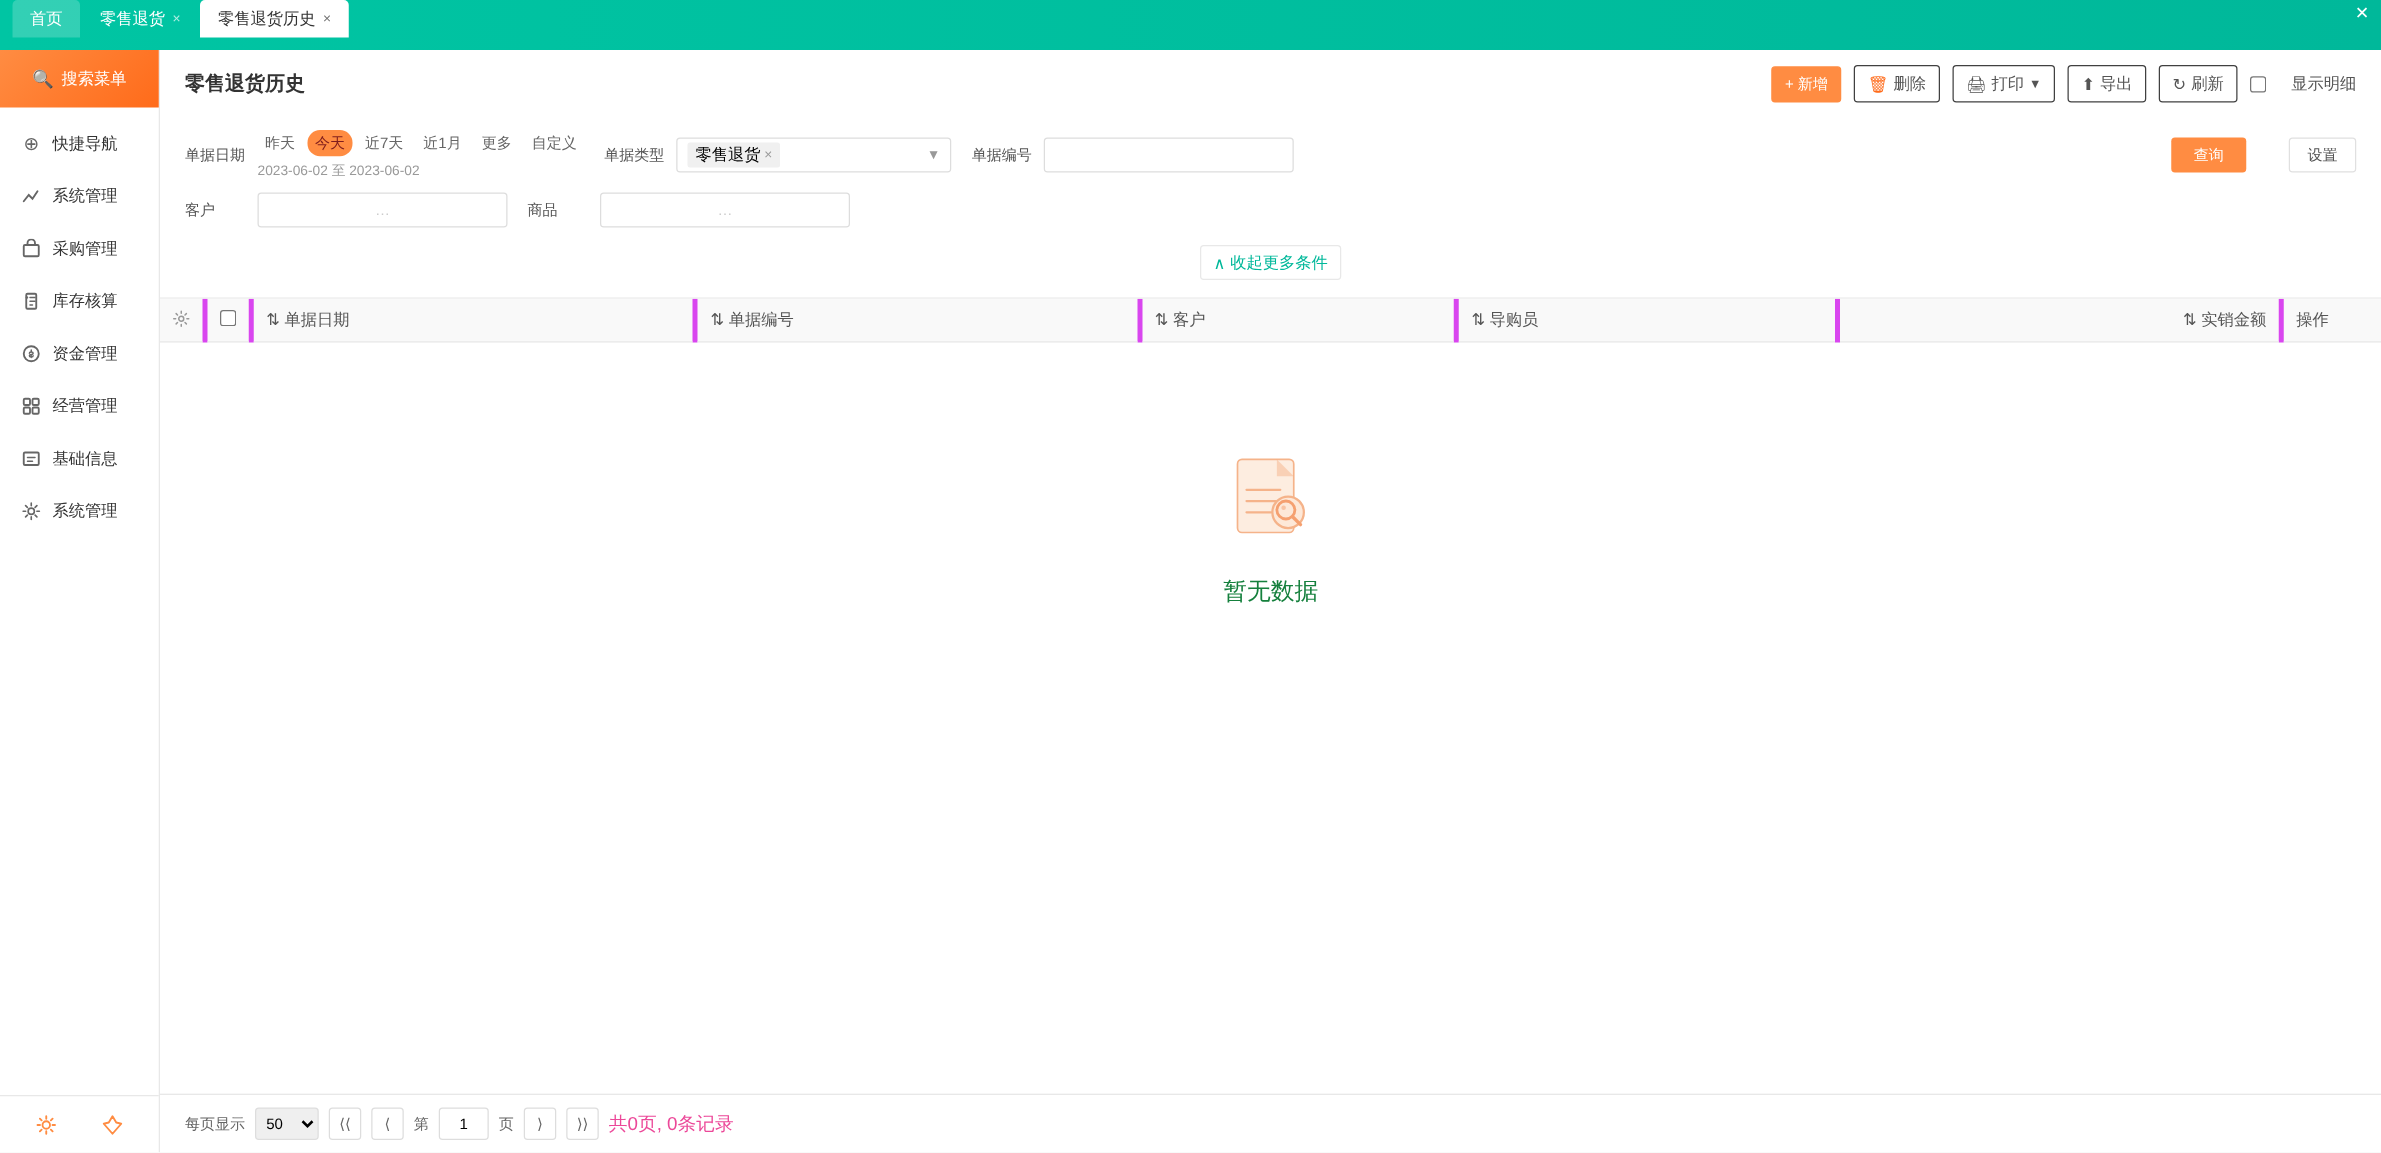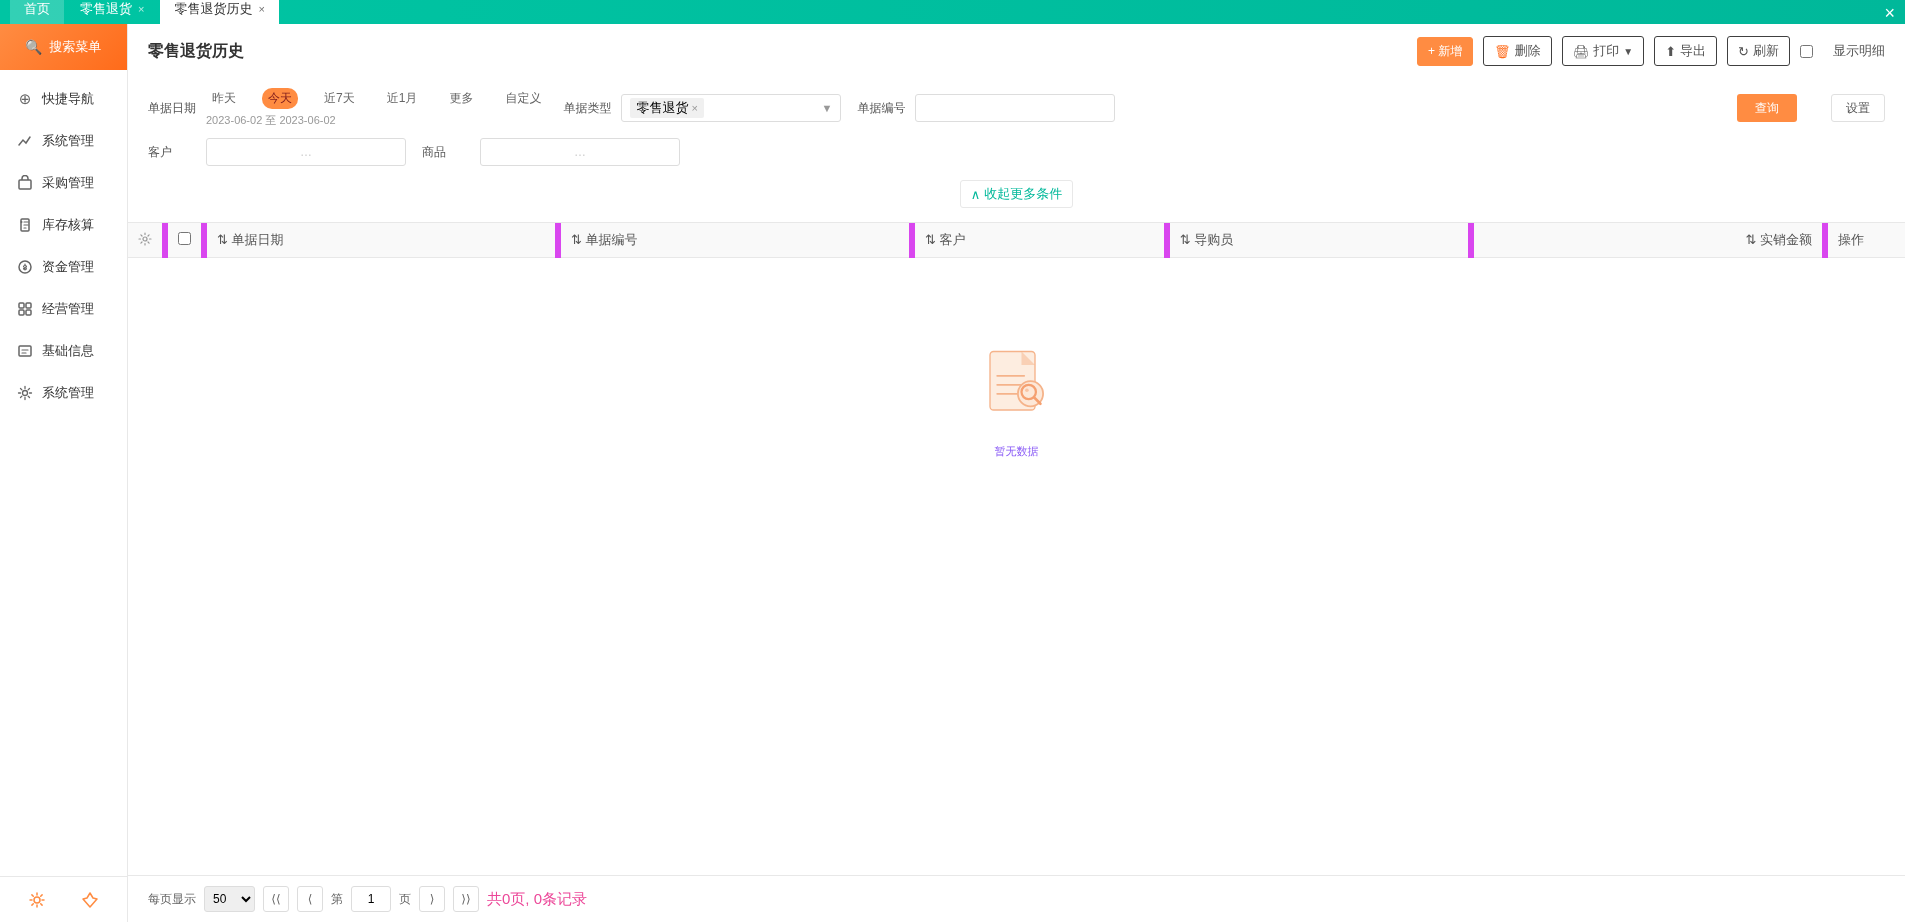--- a/index.html
+++ b/index.html
@@ -1,23 +1,23 @@
 <!DOCTYPE html>
 <html><head>
   <meta charset="utf-8">
   <style>
     * { box-sizing: border-box; margin: 0; padding: 0; font-family: 'Microsoft YaHei', Arial, sans-serif; font-size: 13px; }
     body { display: flex; flex-direction: column; height: 922px; overflow: hidden; background: #f5f5f5; }
 
     
     .top-bar {
-      height: 24px;
+      height: 40px;
       background: linear-gradient(90deg, #00c5a3, #00b89a);
       display: flex;
-      align-items: flex-end;
+      align-items: flex-start;
       padding: 0 10px;
       flex-shrink: 0;
     }
     .top-bar .tabs {
       display: flex;
       align-items: center;
       gap: 2px;
       flex: 1;
     }
     .tab-item {
@@ -199,21 +199,21 @@
     }
     .filter-label {
       color: #555;
       font-size: 12px;
       white-space: nowrap;
       min-width: 50px;
     }
     .filter-date-group {
       display: flex;
       align-items: center;
-      gap: 20px;
+      gap: 4px;
     }
     .date-btn {
       padding: 2px 6px;
       border-radius: 2px;
       font-size: 12px;
       cursor: pointer;
       color: #666;
       border: none;
       background: transparent;
     }
@@ -303,21 +303,21 @@
       overflow: auto;
       margin: 0;
     }
     .data-table {
       width: 100%;
       border-collapse: collapse;
     }
     .data-table th {
       background: #f9f9f9;
       border-bottom: 1px solid #e8e8e8;
-      border-right: 6px solid #d946ef;
+      border-right: 4px solid #d946ef;
       padding: 8px 10px;
       text-align: left;
       font-weight: normal;
       color: #555;
       font-size: 12px;
       white-space: nowrap;
     }
     .data-table th:last-child { border-right: none; }
     .th-settings {
       width: 36px;
@@ -333,22 +333,22 @@
       align-items: center;
       justify-content: center;
       padding: 80px 0;
     }
     .empty-icon {
       width: 90px;
       height: 90px;
       margin-bottom: 16px;
     }
     .empty-text {
-      color: #8b5cf6;
-      font-size: 11px;
+      color: #15803d;
+      font-size: 19px;
     }
 
     
     .pagination-bar {
       background: #fff;
       border-top: 1px solid #e8e8e8;
       padding: 10px 20px;
       display: flex;
       align-items: center;
       justify-content: flex-start;

